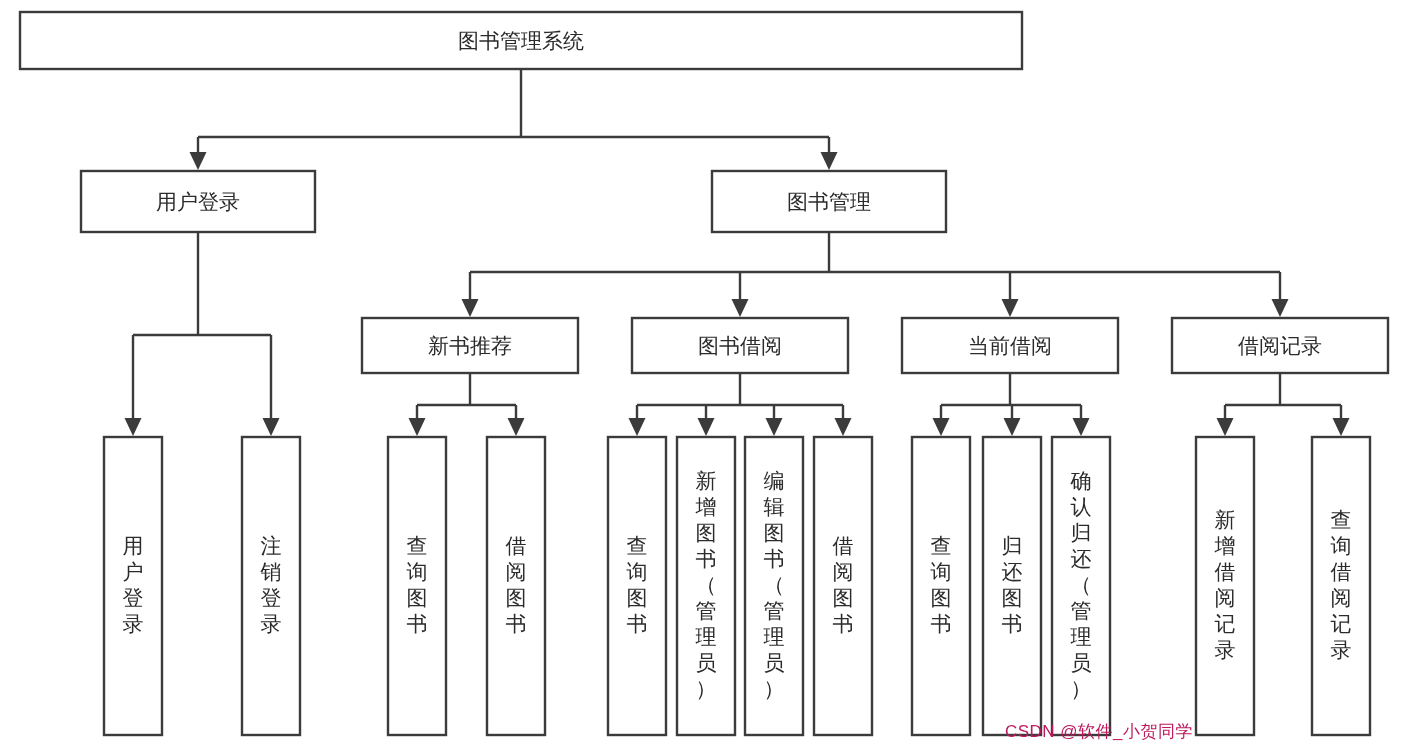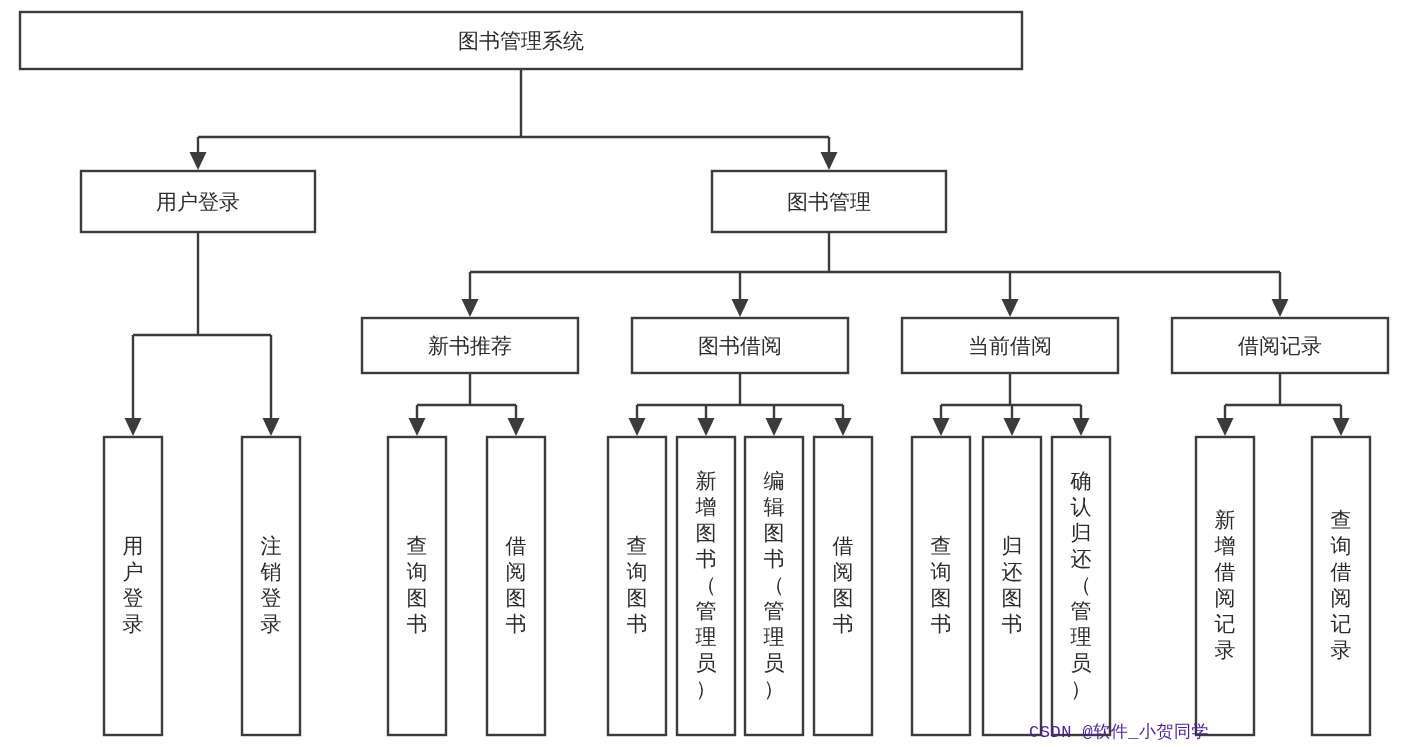--- a/index.html
+++ b/index.html
@@ -47,25 +47,25 @@
     dominant-baseline: middle;
   }
   .node-label-v {
     font-family: "DejaVu Sans", "Liberation Sans", sans-serif;
     font-size: 21px;
     fill: #2b2b2b;
     text-anchor: middle;
   }
   .watermark {
     position: absolute;
-    right: 8px;
+    right: 24px;
     bottom: 4px;
-    font-family: Liberation Mono, monospace;
+    font-family: Liberation Sans, sans-serif;
     font-size: 17px;
-    color: #4c1d95;
+    color: #be185d;
     white-space: nowrap;
     letter-spacing: 0.5px;
   }
 </style>
 </head>
 <body>
 
 <div id="diagram-root">
   <svg class="diagram" id="diagram-svg" viewBox="0 0 1405 747">
       <g>

